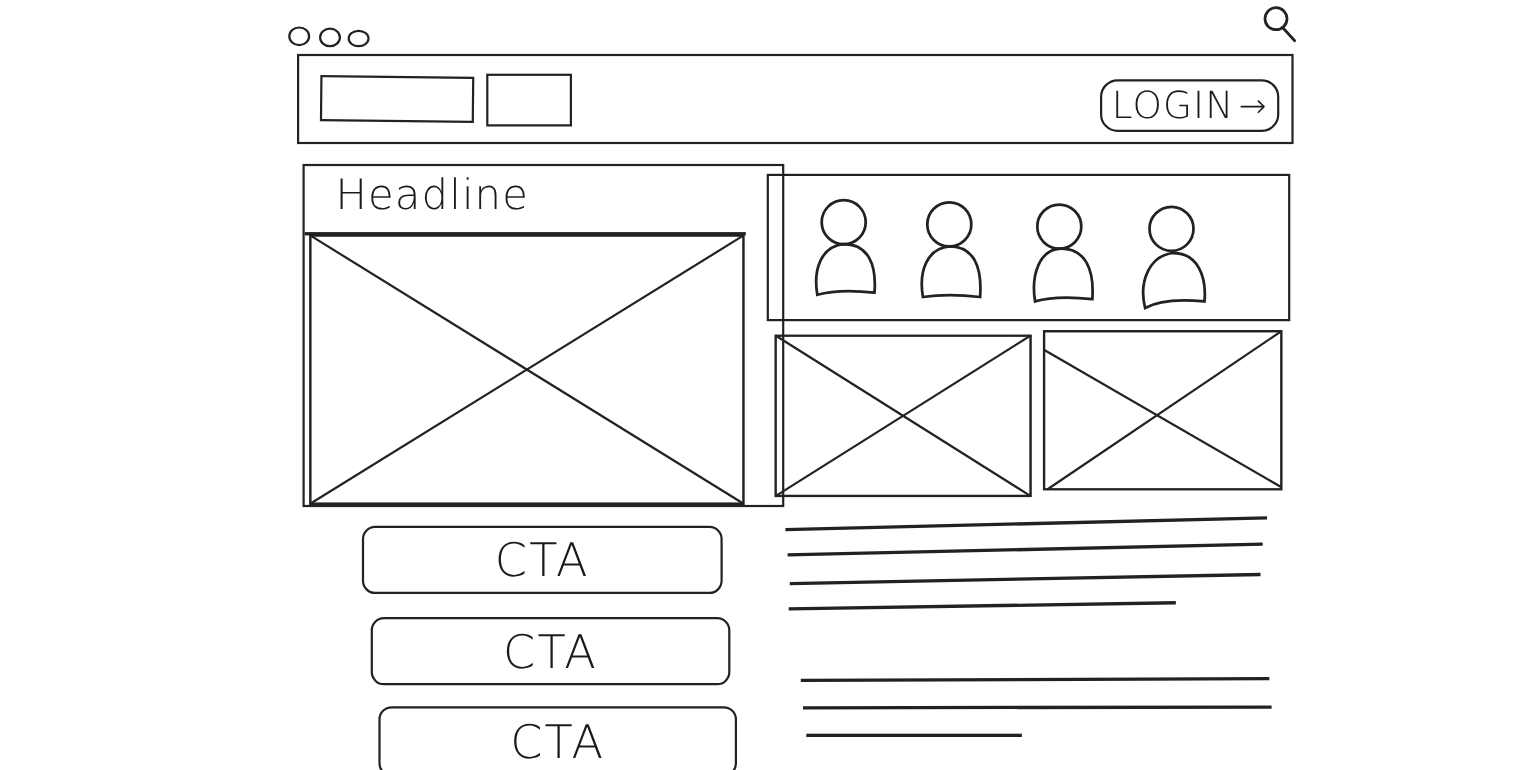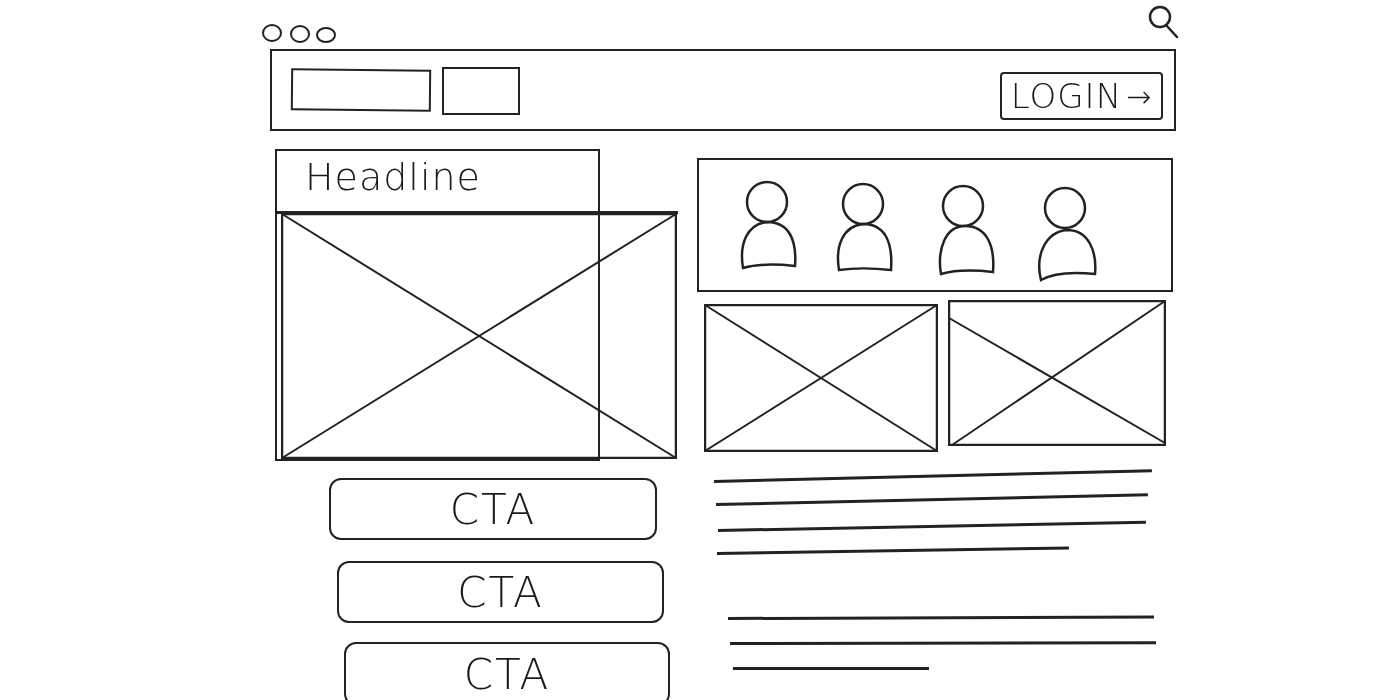--- a/index.html
+++ b/index.html
@@ -25,27 +25,27 @@
 <div class="abs" style="left:1146px; top:4px;">
   <svg width="34" height="36" viewBox="0 0 34 36">
     <circle cx="14" cy="13" r="10" fill="none" stroke="#222" stroke-width="2.5"></circle>
     <line x1="20" y1="21" x2="31" y2="33" stroke="#222" stroke-width="2.5" stroke-linecap="round"></line>
   </svg>
 </div>
 
 <div class="box" style="left:270px; top:49px; width:906px; height:82px;">
   <div class="box" style="left:19px; top:18px; width:140px; height:42px; transform:rotate(0.6deg);"></div>
   <div class="box" style="left:170px; top:16px; width:78px; height:48px;"></div>
-  <div class="btn" style="left:728px; top:21px; width:163px; height:48px; border-radius:4px;">
+  <div class="btn" style="left:728px; top:21px; width:163px; height:48px; border-radius:16px;">
     <span class="sketch-text" style="font-size:34px;">LOGIN</span>
     <span class="sketch-text" style="font-size:30px; margin-left:4px;">→</span>
   </div>
 </div>
 
-<div class="box" style="left:275px; top:149px; width:325px; height:312px;">
+<div class="box" style="left:275px; top:149px; width:438px; height:312px;">
   <div class="abs sketch-text" style="left:28px; top:4px; font-size:38px;">Headline</div>
   <div class="abs" style="left:0; top:60px; width:401px; height:2.5px; background:#222;"></div>
   <div class="abs" style="left:4px; top:62px;">
     <svg width="396" height="246" viewBox="0 0 396 246">
       <rect x="1" y="1" width="394" height="244" fill="none" stroke="#222" stroke-width="2.5"></rect>
       <line x1="1" y1="1" x2="395" y2="245" stroke="#222" stroke-width="2"></line>
       <line x1="395" y1="1" x2="1" y2="245" stroke="#222" stroke-width="2"></line>
     </svg>
   </div>
 </div>

